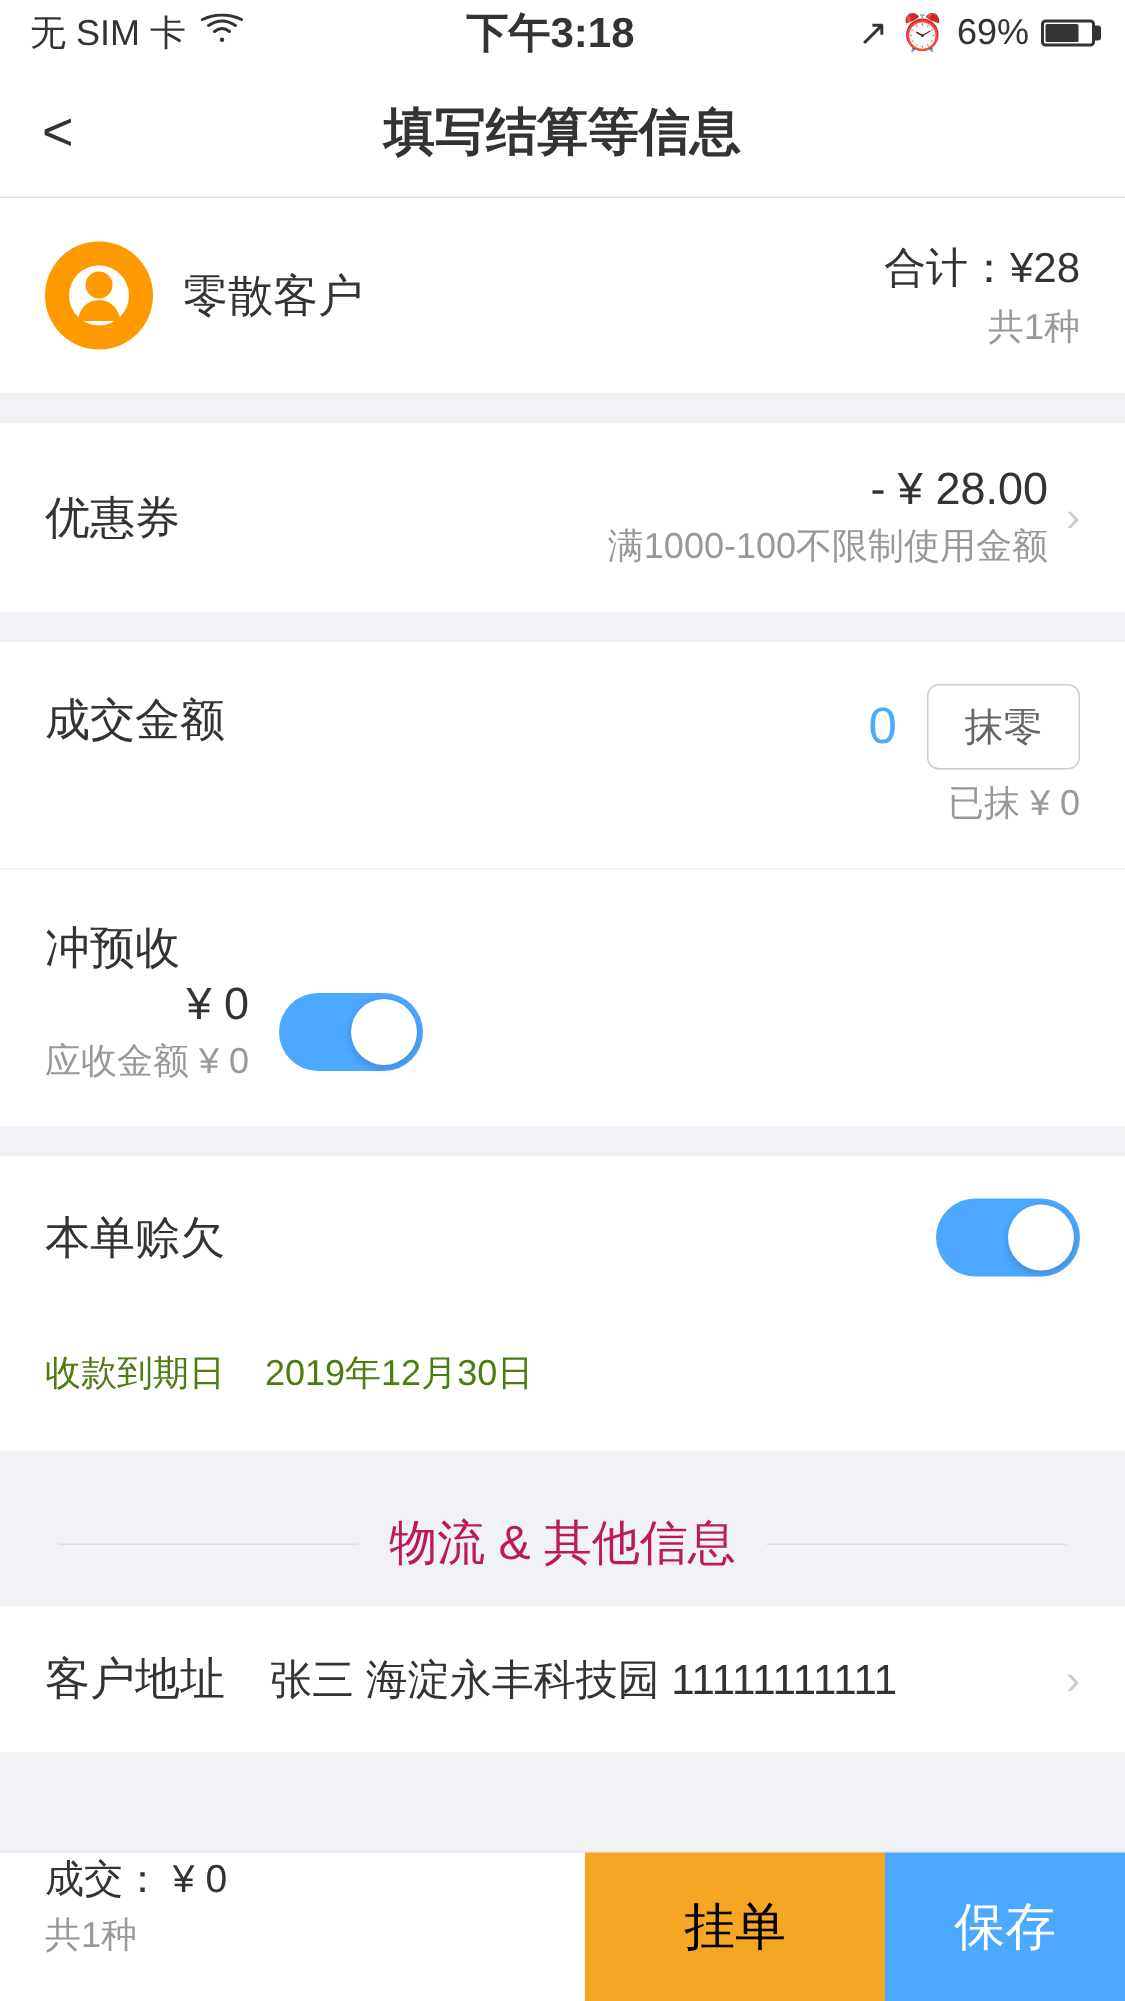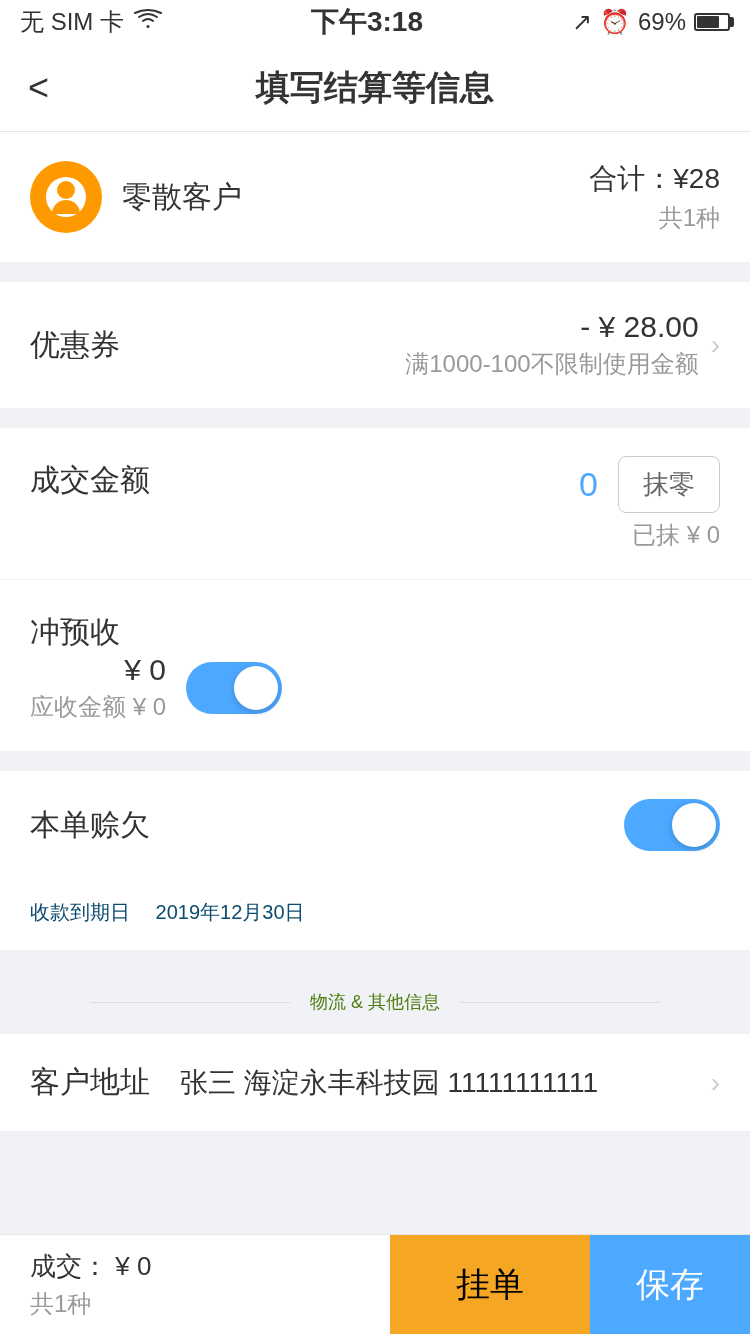--- a/index.html
+++ b/index.html
@@ -181,38 +181,38 @@
 
     
     .debt-row {
       padding: 28px 30px;
       display: flex;
       align-items: center;
       justify-content: space-between;
     }
     .debt-label { font-size: 30px; color: #333; }
     .due-date-row {
-      padding: 20px 30px 24px;
-      font-size: 20px;
-      color: #0c4a6e;
+      padding: 20px 30px 36px;
+      font-size: 24px;
+      color: #4d7c0f;
     }
 
     
     .section-divider {
       background: #f0f2f5;
       padding: 20px 0;
       text-align: center;
     }
     .section-divider-inner {
       display: flex;
       align-items: center;
       justify-content: center;
       gap: 20px;
-      color: #4d7c0f;
-      font-size: 18px;
+      color: #be185d;
+      font-size: 32px;
     }
     .divider-line {
       flex: 1;
       height: 1px;
       background: #ddd;
       max-width: 200px;
     }
 
     
     .address-row {
@@ -229,21 +229,21 @@
 
     
     .bottom-bar {
       position: fixed;
       bottom: 0;
       left: 0;
       width: 750px;
       height: 100px;
       background: #fff;
       display: flex;
-      align-items: center;
+      align-items: flex-start;
       border-top: 1px solid #e5e5e5;
     }
     .bottom-left {
       flex: 1;
       padding: 0 30px;
     }
     .bottom-deal { font-size: 26px; color: #333; }
     .bottom-count { font-size: 24px; color: #999; margin-top: 4px; }
     .btn-pending {
       width: 200px;

